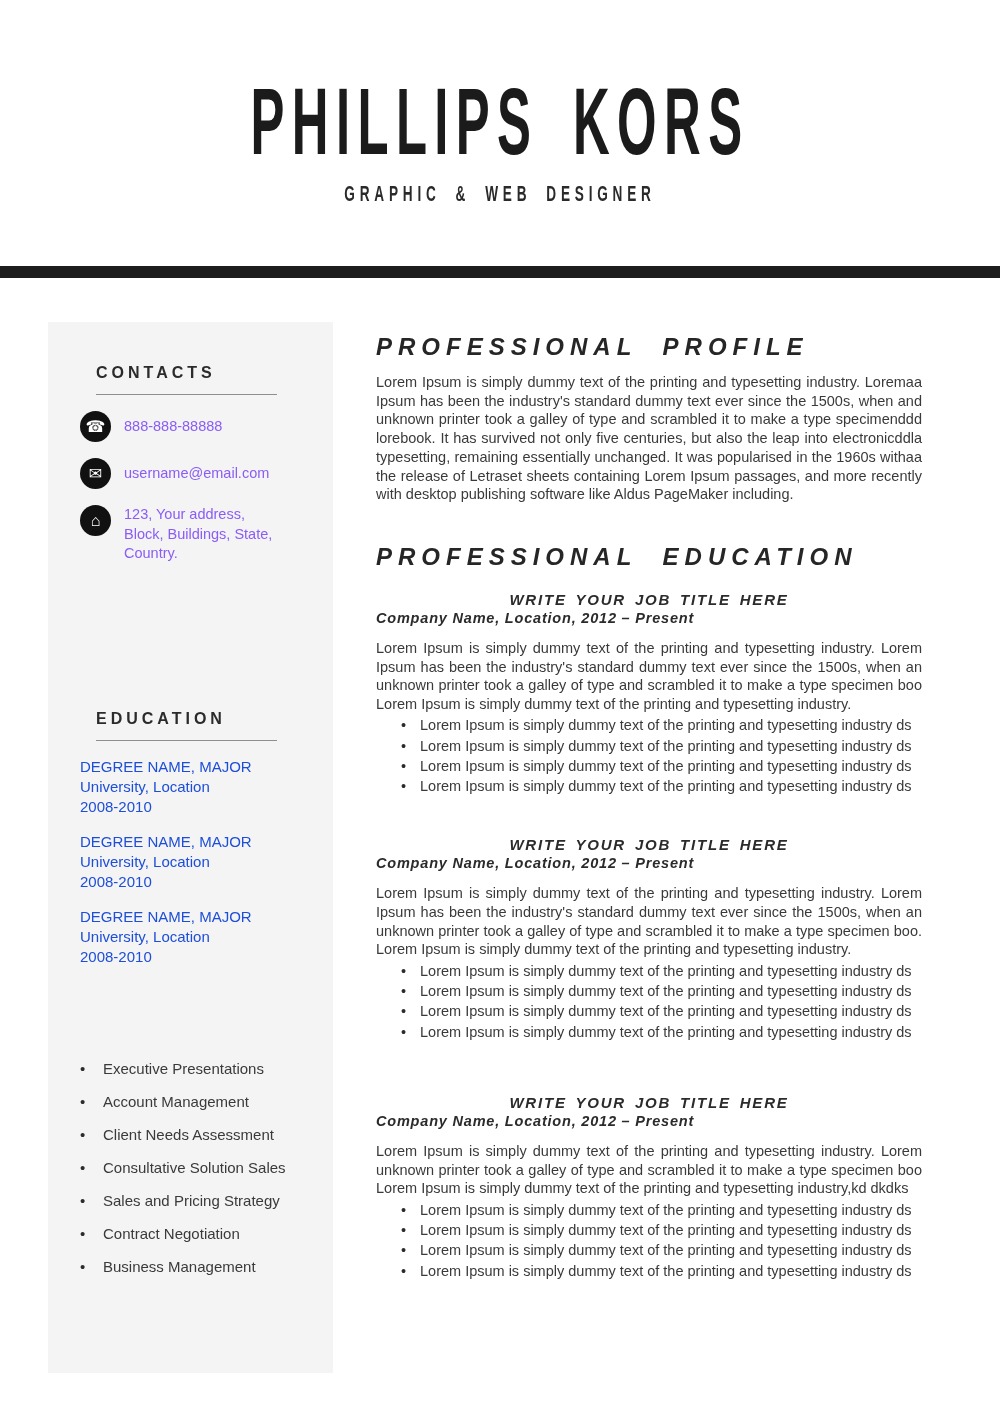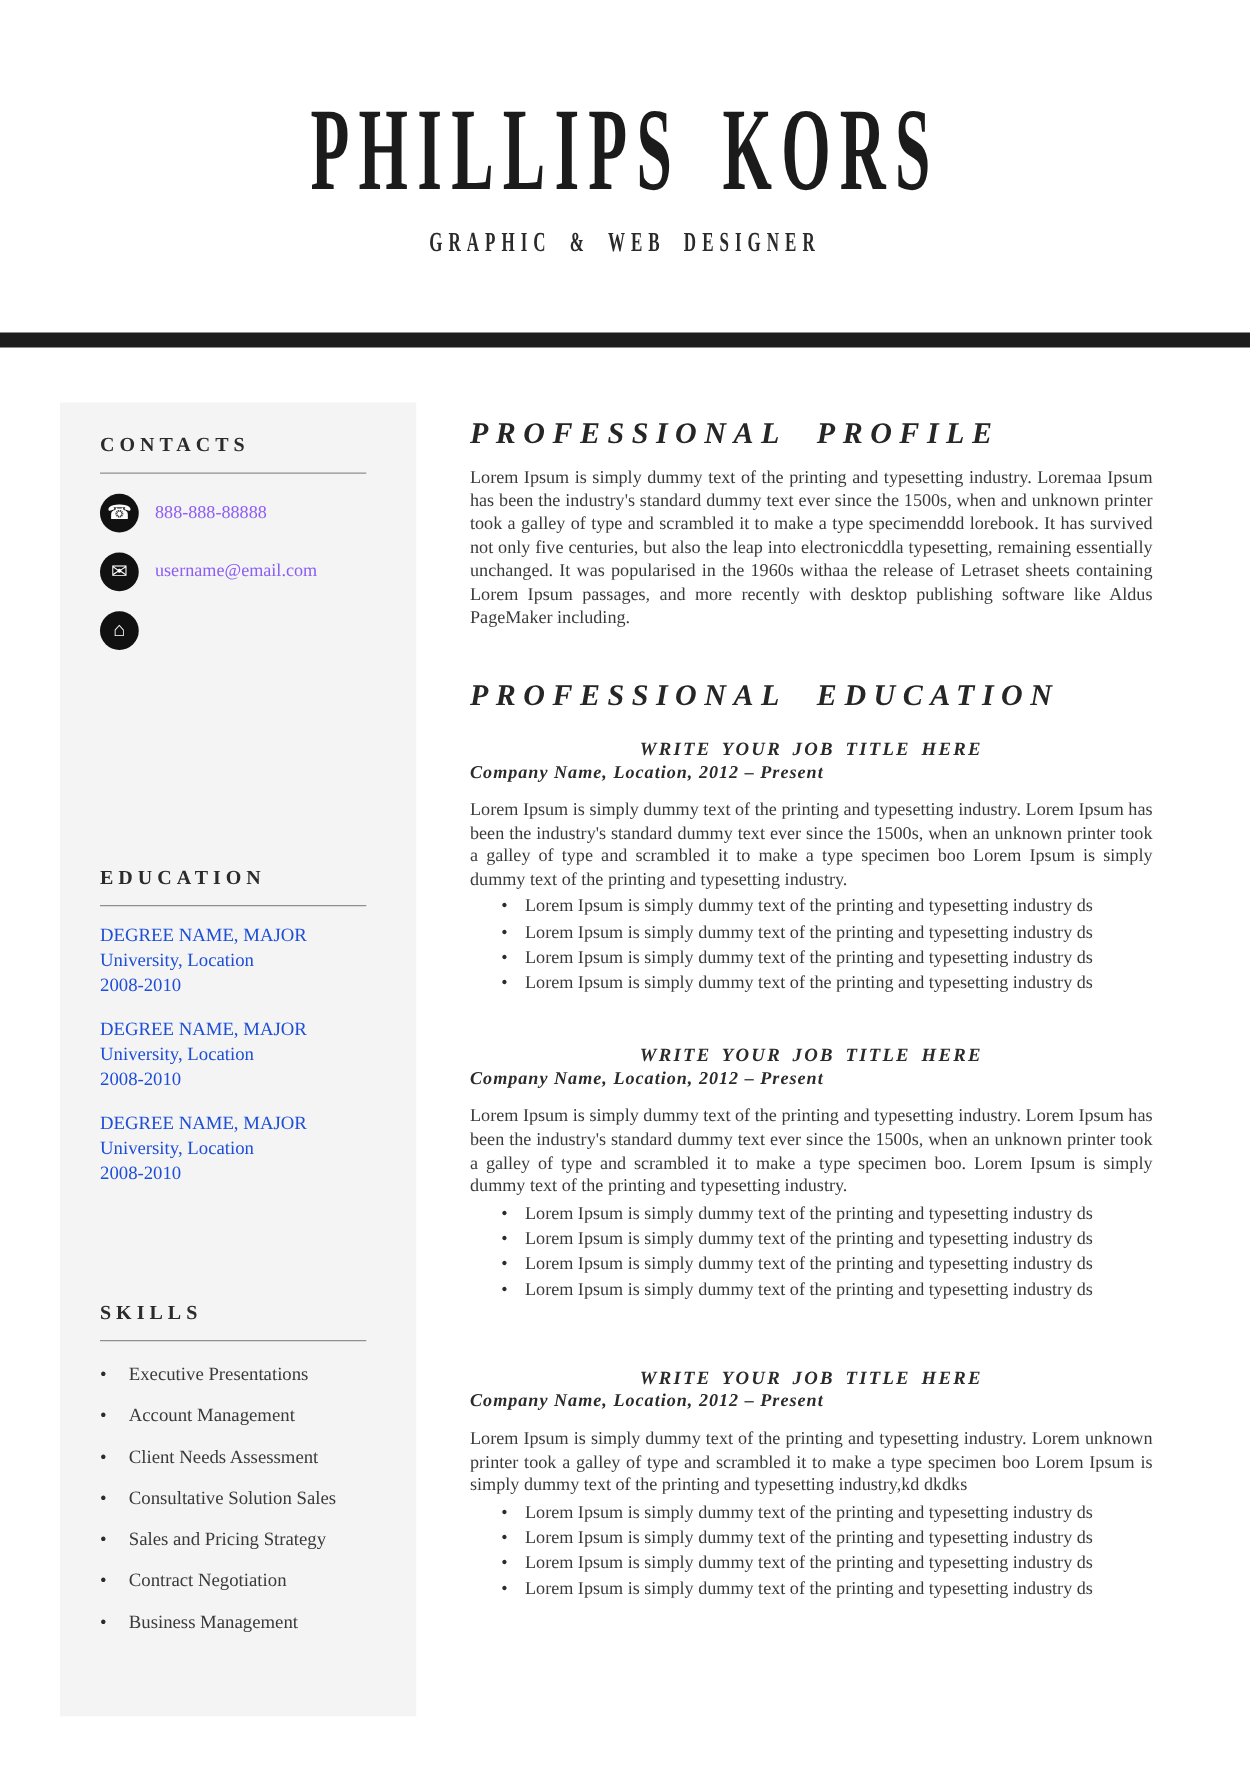--- a/index.html
+++ b/index.html
@@ -1,19 +1,19 @@
 <!DOCTYPE html>
 <html><head>
 <meta charset="utf-8">
 <style>
   * { box-sizing: border-box; }
   html,body { margin:0; padding:0; background:#fff; }
   .page {
     position:relative; width:1000px; height:1416px; background:#ffffff;
-    font-family:Liberation Serif, serif; overflow:hidden;
+    font-family:Liberation Sans, sans-serif; overflow:hidden;
   }
 
   
   .name {
     position:absolute; top:86px; left:0; right:0; margin:0;
     text-align:center; white-space:nowrap;
     font-size:62px; font-weight:bold; letter-spacing:9px; word-spacing:16px;
     color:#1b1b1b; transform:scale(0.82,1.52); transform-origin:50% 50%;
   }
   .subtitle {
@@ -24,21 +24,21 @@
   }
   .top-bar { position:absolute; top:266px; left:0; width:1000px; height:12px; background:#1d1d1d; }
 
   
   .sidebar { position:absolute; left:48px; top:322px; width:285px; height:1051px; background:#f4f4f4; }
   .side-sec { position:absolute; left:32px; width:213px; }
   .sec-contacts  { top:26px; }
   .sec-education { top:372px; }
   .sec-skills    { top:720px; }
   .side-heading {
-    margin:0; font-size:16px; font-weight:bold; letter-spacing:4px;
+    margin:16px; font-size:16px; font-weight:bold; letter-spacing:4px;
     color:#2b2b2b; padding-bottom:12px; border-bottom:1px solid #8f8f8f;
   }
   .contact-row { display:flex; gap:13px; margin-top:16px; align-items:center; }
   .contact-row.address { align-items:flex-start; }
   .circle-icon {
     width:31px; height:31px; flex:0 0 31px; border-radius:50%;
     background:#111; color:#fff; display:flex; align-items:center; justify-content:center;
     font-size:16px; line-height:1;
   }
   .circle-icon svg { display:block; }
@@ -90,20 +90,25 @@
       </div>
 
       <div class="contact-row">
         <span class="circle-icon">✉</span>
         <span class="contact-text">username@email.com</span>
       </div>
 
 
       <div class="contact-row address">
         <span class="circle-icon">⌂</span>
+        <span class="contact-text">
+          <span>123, Your address,</span><br>
+          <span>Block, Buildings, State,</span><br>
+          <span>Country.</span>
+        </span>
       </div>
     </section>
 
     <section class="side-sec sec-education">
       <h2 class="side-heading">EDUCATION</h2>
 
       <div class="edu-entry">
         <div>DEGREE NAME, MAJOR</div>
         <div>University, Location</div>
         <div>2008-2010</div>
@@ -114,21 +119,20 @@
         <div>2008-2010</div>
       </div>
       <div class="edu-entry">
         <div>DEGREE NAME, MAJOR</div>
         <div>University, Location</div>
         <div>2008-2010</div>
       </div>
     </section>
 
     <section class="side-sec sec-skills">
-      <h2 class="side-heading">SKILLS</h2>
 
       <div class="skill-item">
         <span class="skill-bullet">•</span>
         <span>Executive Presentations</span>
       </div>
       <div class="skill-item">
         <span class="skill-bullet">•</span>
         <span>Account Management</span>
       </div>
       <div class="skill-item">

